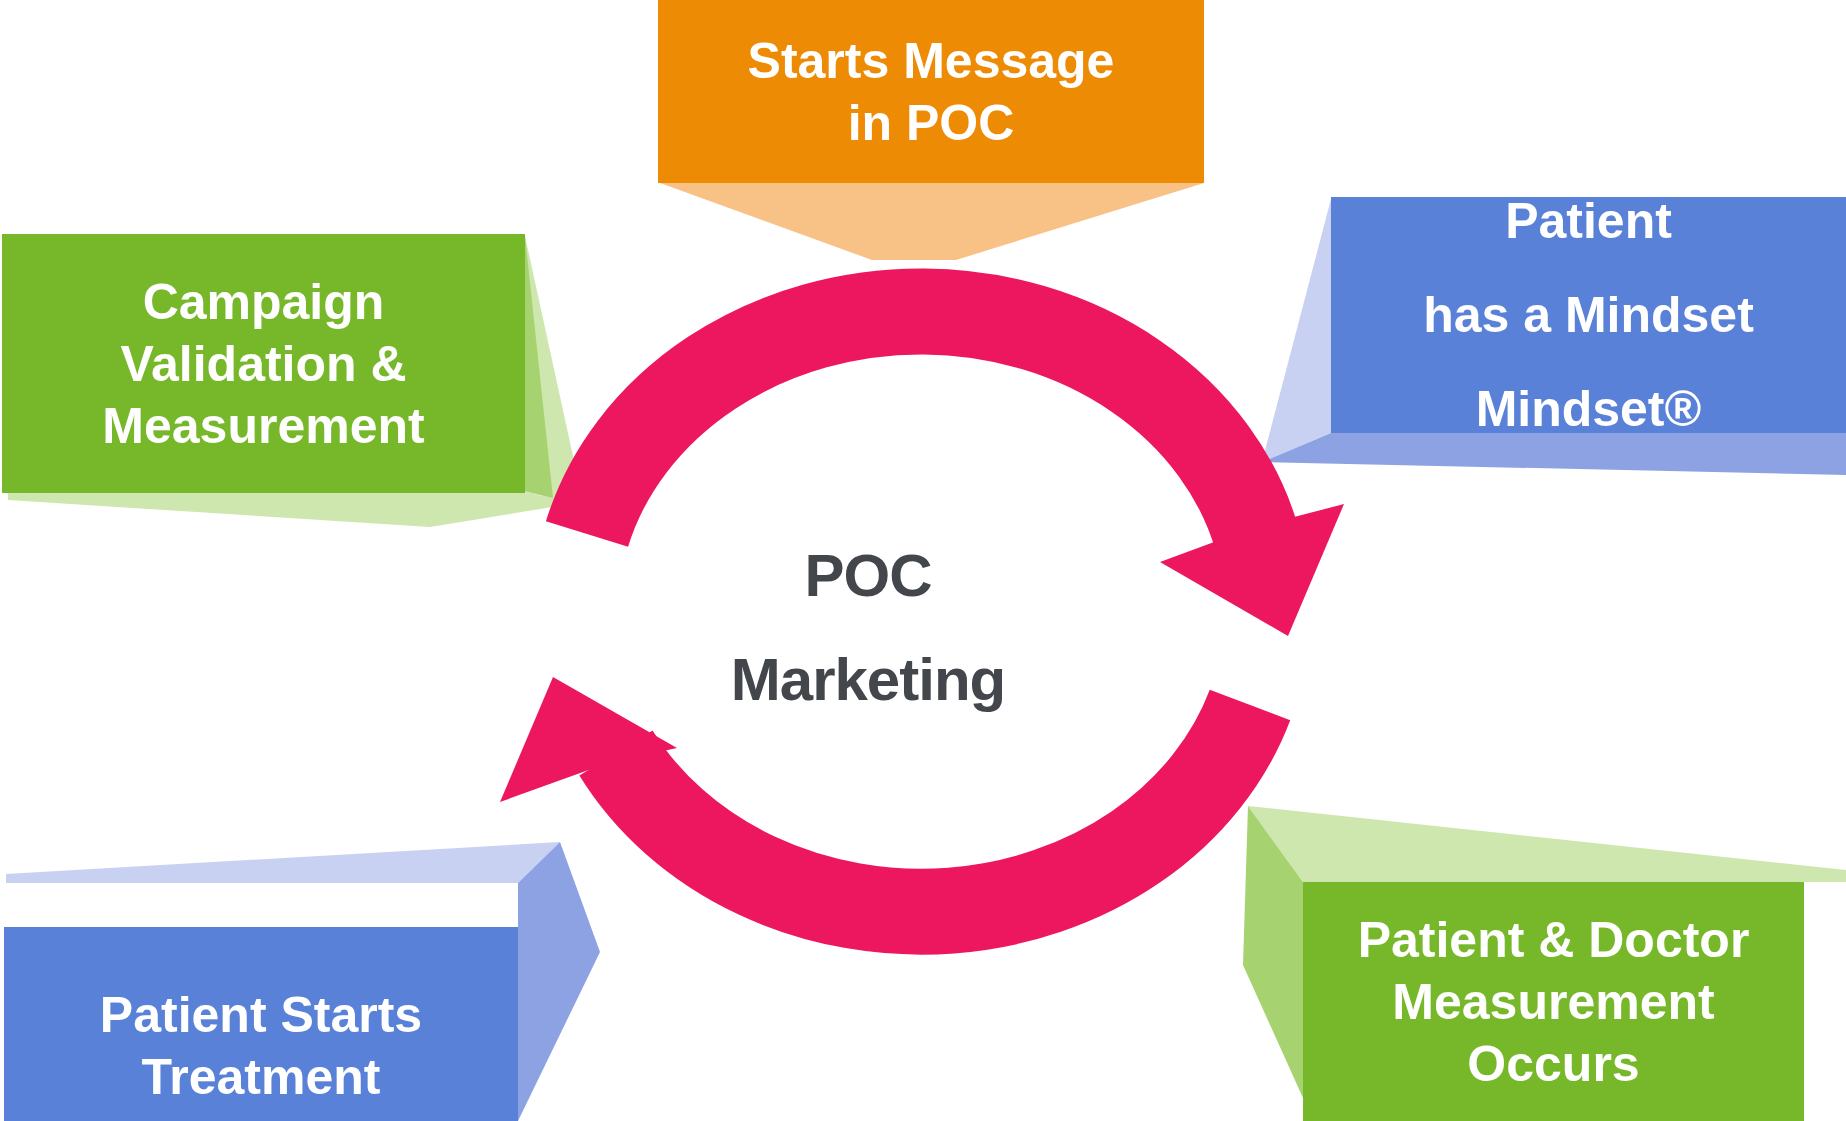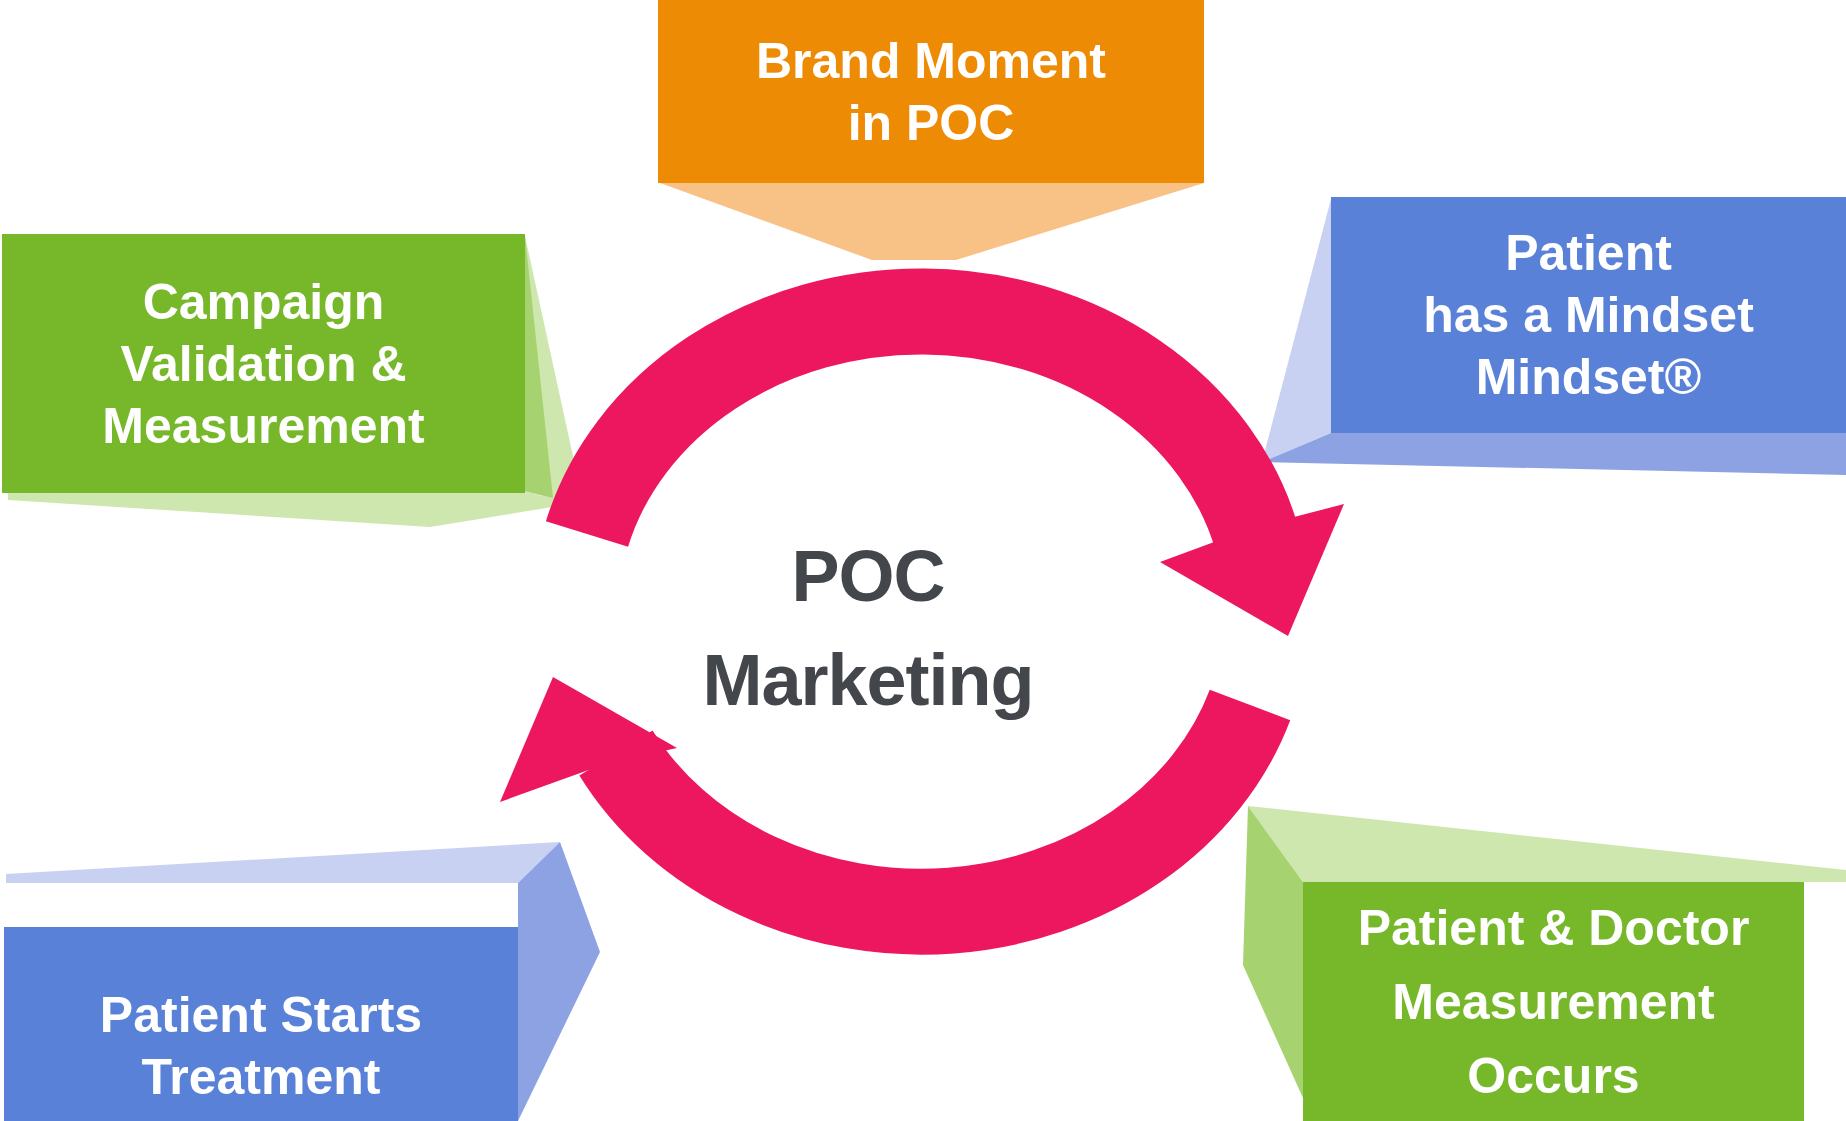--- a/index.html
+++ b/index.html
@@ -40,21 +40,21 @@
   #center-title {
     position: absolute;
     left: 548px;
     top: 524px;
     width: 640px;
     text-align: center;
     font-weight: bold;
     letter-spacing: -1px;
   }
   #center-title .title-line {
-    font-size: 72px;
+    font-size: 60px;
     line-height: 104px;
     white-space: nowrap;
   }
 </style>
 </head>
 <body>
 
 <div id="canvas">
 
   <svg id="shapes" viewBox="0 0 1846 1121" xmlns="http://www.w3.org/2000/svg">
@@ -75,31 +75,31 @@
     <polygon points="1248,806 1303,882 1303,1098 1243,965" fill="#A6D36F"></polygon>
 
     <path d="M 587 534 A 346 300 0 0 1 1257 539" fill="none" stroke-width="86" stroke="#EC175E"></path>
     <path d="M 1250 705 A 346 300 0 0 1 616 753" fill="none" stroke-width="86" stroke="#EC175E"></path>
 
     <polygon points="1160,562 1252,528 1344,504 1288,636" fill="#EC175E"></polygon>
     <polygon points="553,677 677,748 608,763 500,802" fill="#EC175E"></polygon>
   </svg>
 
   <div class="step" style="left: 658px; top: 0px; width: 546px; height: 183px; background-color: rgb(238, 139, 5);">
-    <div class="line">Brand Moment</div>
+    <div class="line">Starts Message</div>
     <div class="line">in POC</div>
   </div>
 
-  <div class="step" style="left: 1331px; top: 197px; width: 515px; height: 236px; background-color: rgb(90, 129, 216);">
+  <div class="step" style="left: 1331px; top: 197px; width: 515px; height: 236px; background-color: rgb(90, 129, 216); gap: 32px;">
     <div class="line">Patient</div>
     <div class="line">has a Mindset</div>
     <div class="line">Mindset®</div>
   </div>
 
-  <div class="step" style="left: 1303px; top: 882px; width: 501px; height: 239px; background-color: rgb(118, 184, 42); gap: 12px;">
+  <div class="step" style="left: 1303px; top: 882px; width: 501px; height: 239px; background-color: rgb(118, 184, 42);">
     <div class="line">Patient &amp; Doctor</div>
     <div class="line">Measurement</div>
     <div class="line">Occurs</div>
   </div>
 
   <div class="step" style="left: 4px; top: 883px; width: 514px; height: 238px; background-color: rgb(90, 129, 216); margin-top: 44px;">
     <div class="line">Patient Starts</div>
     <div class="line">Treatment</div>
   </div>
 

